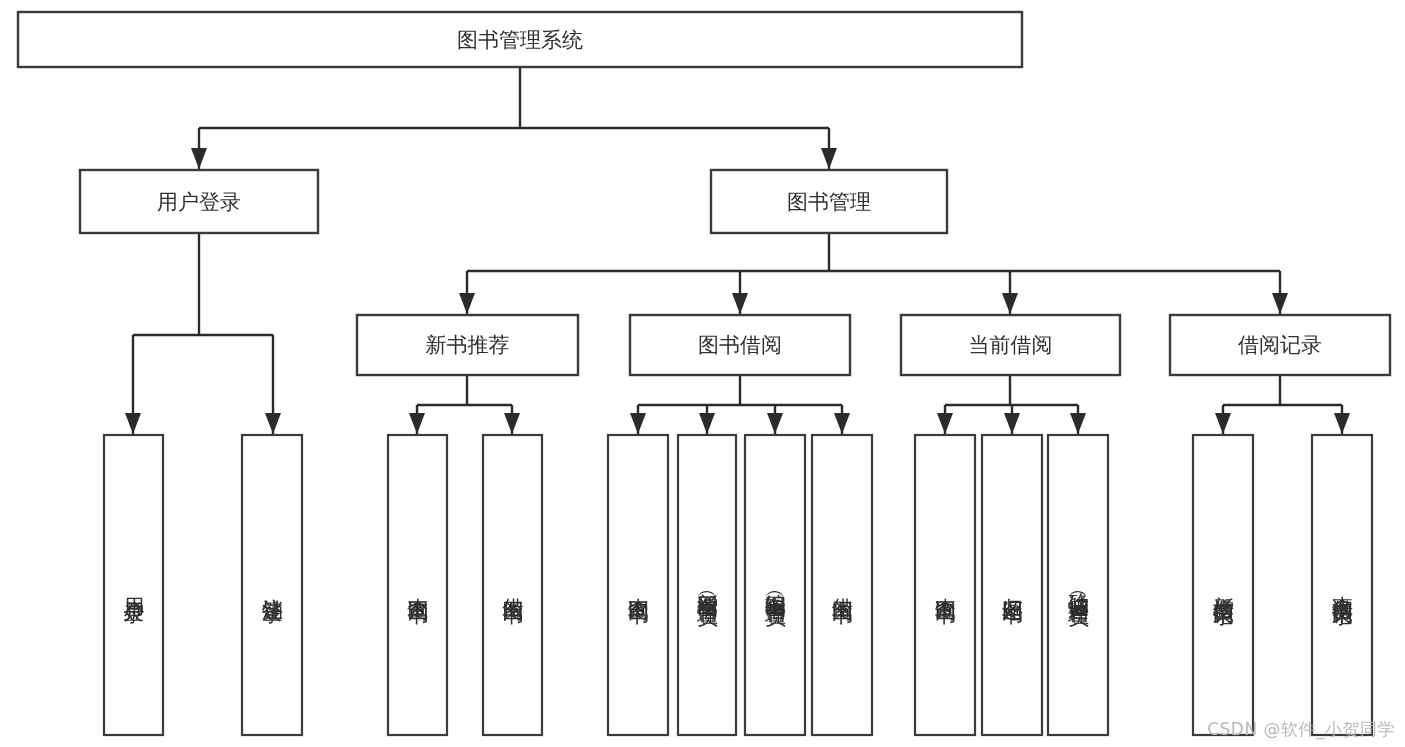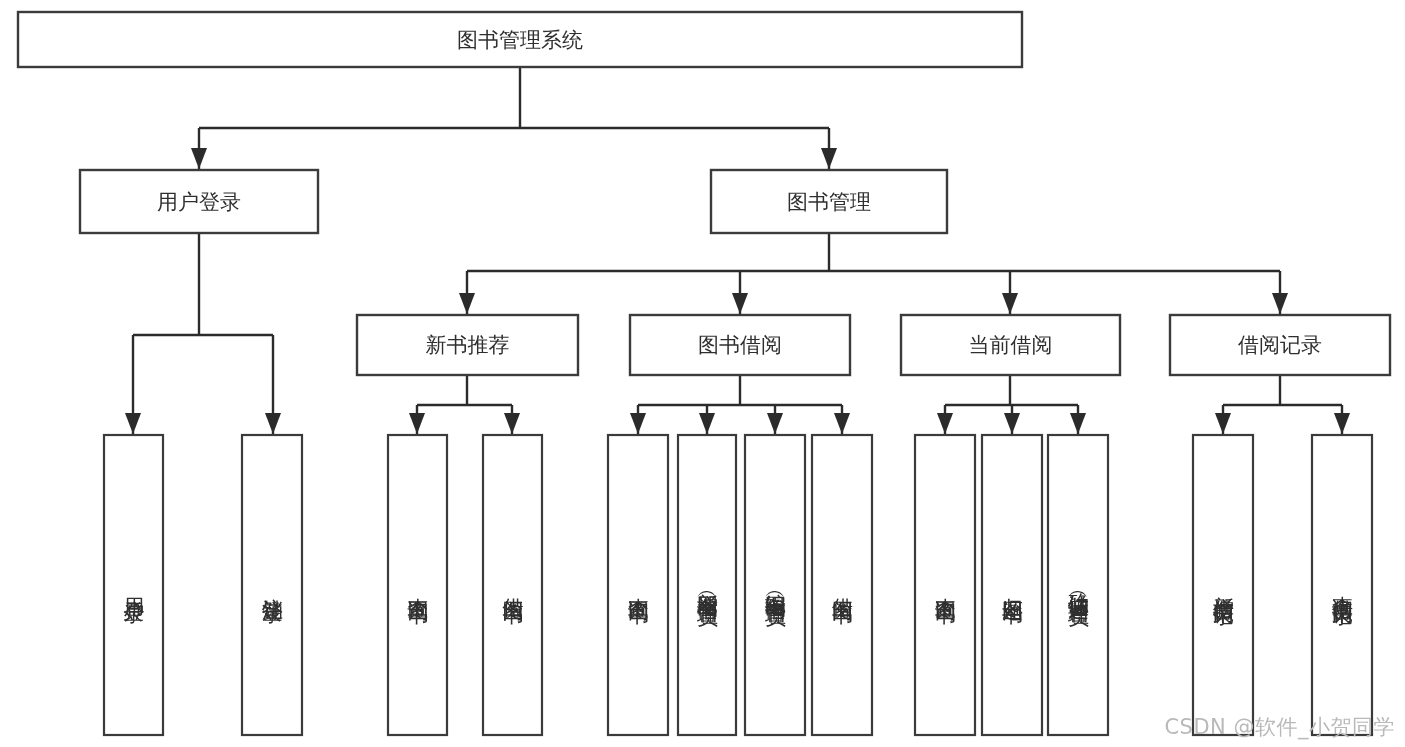--- a/index.html
+++ b/index.html
@@ -69,21 +69,21 @@
     line-height: 1;
     white-space: nowrap;
     pointer-events: none;
     box-sizing: border-box;
   }
   .watermark {
     position: absolute;
     right: 10px;
     bottom: 6px;
     color: #b9b9b9;
-    font-size: 21px;
+    font-size: 17px;
     font-family: "DejaVu Sans", "Liberation Sans", sans-serif;
     letter-spacing: 0.5px;
     white-space: nowrap;
   }
 </style>
 </head>
 <body>
 
 <div id="diagram-root">
   <svg id="tree-svg" viewBox="0 0 1405 747" xmlns="http://www.w3.org/2000/svg">

